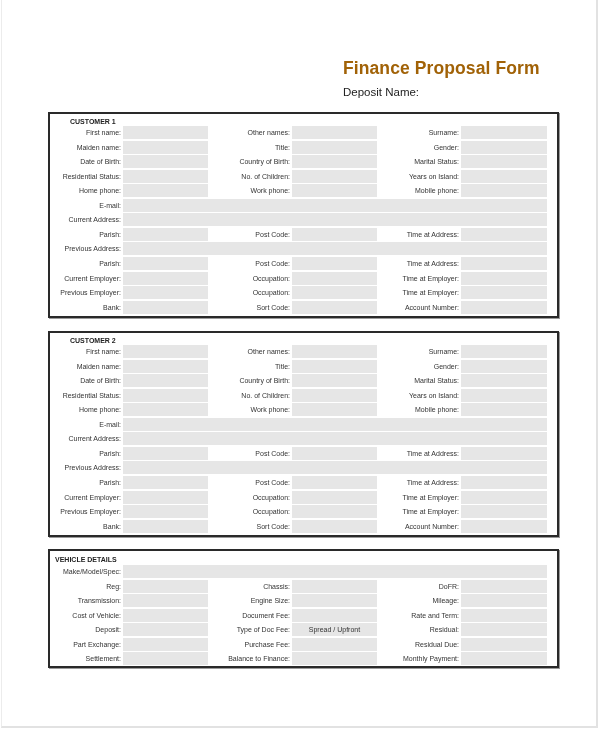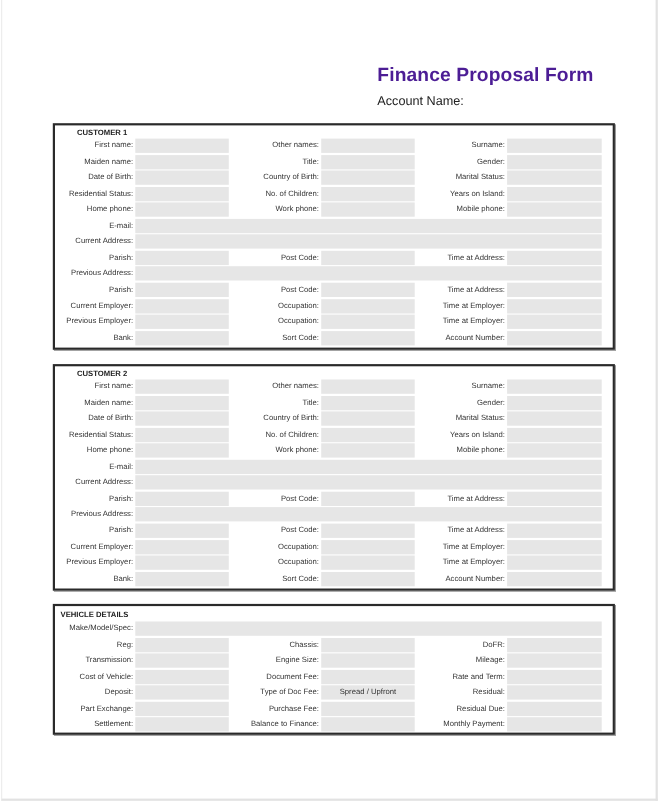--- a/index.html
+++ b/index.html
@@ -2,21 +2,21 @@
 <html><head>
   <meta charset="utf-8">
   <style>
     html, body { margin: 0; padding: 0; background: #ffffff; }
     body { width: 600px; height: 730px; position: relative; overflow: hidden;
            font-family: "Liberation Sans", sans-serif; color: #222; }
     .page-frame { position: absolute; left: 1px; top: 0; width: 597px; height: 728px;
                   border-right: 2px solid #e2e2e2; border-bottom: 2px solid #e2e2e2;
                   border-left: 1px solid #ececec; box-sizing: border-box; }
     .title { position: absolute; left: 343px; top: 58px; font-size: 17.5px; font-weight: bold;
-             color: #4c1d95; letter-spacing: 0.1px; }
+             color: #a16207; letter-spacing: 0.1px; }
     .dealer { position: absolute; left: 343px; top: 86px; font-size: 11.5px; color: #222; }
     .section { position: absolute; left: 48px; width: 511px; border: 2px solid #2a2a2a;
                box-sizing: border-box; background: #fff; box-shadow: 1px 1px 0 #9a9a9a; }
     .sec-title { position: absolute; font-size: 7px; font-weight: bold; color: #222; }
     .row { position: absolute; left: 0; width: 507px; height: 13px; }
     .lbl { position: absolute; top: 0; height: 13px; line-height: 13px; font-size: 7px;
            color: #333; text-align: right; white-space: nowrap; }
     .fld { position: absolute; top: 0; height: 13px; background: #e6e6e6; line-height: 13px;
            font-size: 7px; color: #333; text-align: center; }
     .l1 { left: 0; width: 71px; }
@@ -26,21 +26,21 @@
     .l3 { left: 329px; width: 80px; }
     .f3 { left: 411px; width: 86px; }
     .fwide { left: 73px; width: 424px; }
   </style>
 </head>
 <body>
 
 <div class="page-frame"></div>
 
 <div class="title">Finance Proposal Form</div>
-<div class="dealer">Account Name:</div>
+<div class="dealer">Deposit Name:</div>
 
 <div class="section" id="sec-c1" style="top:112px; height:206px;">
   <div class="sec-title" style="left:20px; top:4px;">CUSTOMER 1</div>
 <div class="row" style="top: 12px;">
       <div class="lbl l1">First name:</div>
       <div class="fld f1"></div>
       <div class="lbl l2">Other names:</div>
       <div class="fld f2"></div>
       <div class="lbl l3">Surname:</div>
       <div class="fld f3"></div>

